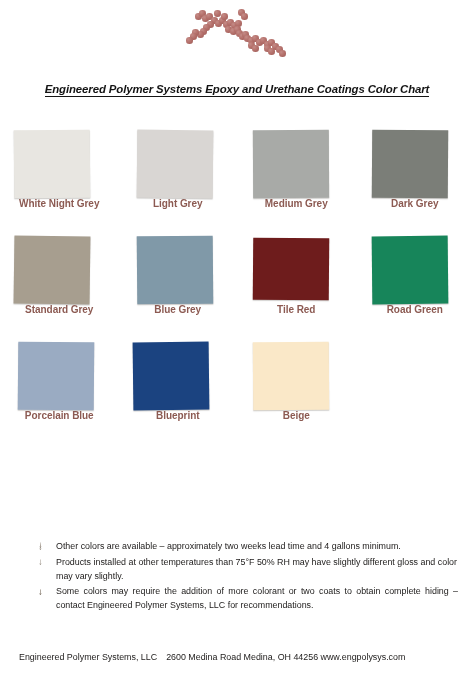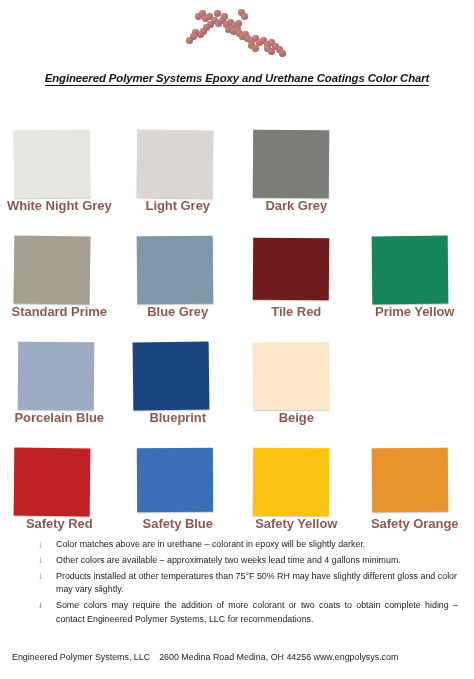--- a/index.html
+++ b/index.html
@@ -36,21 +36,21 @@
     width: 6.6px;
     height: 6.6px;
     border-radius: 50%;
     background: radial-gradient(circle at 32% 30%, #c48b86 0%, #b5716c 45%, #9d5b56 100%);
   }
 
   
   #chart-title {
     position: absolute;
     left: 0;
-    top: 72px;
+    top: 83px;
     width: 474px;
     text-align: center;
     font-size: 11.4px;
     font-weight: bold;
     font-style: italic;
     letter-spacing: -0.1px;
     color: #141414;
   }
   #chart-title span {
     border-bottom: 1.6px solid #141414;
@@ -83,21 +83,21 @@
     width: 76px;
     height: 68px;
     box-shadow: 0 1px 1px rgba(90, 85, 80, 0.30);
   }
   .swatch-label {
     position: absolute;
     left: 0;
     top: 72px;
     width: 118.5px;
     text-align: center;
-    font-size: 13px;
+    font-size: 10px;
     font-weight: bold;
     color: #8c5a52;
     letter-spacing: -0.05px;
   }
 
   
   .r0 .c0 .swatch-chip { transform: rotate(-0.5deg); }
   .r0 .c1 .swatch-chip { left: 18px; transform: rotate(0.6deg); }
   .r0 .c2 .swatch-chip { left: 16px; transform: rotate(-0.3deg); }
   .r0 .c3 .swatch-chip { left: 16px; transform: rotate(0.4deg); }
@@ -141,21 +141,21 @@
     color: #8a7f72;
     line-height: 13.6px;
   }
 
   
   #footer {
     position: absolute;
     left: 0;
     top: 652px;
     width: 474px;
-    padding-left: 12px;
+    padding-left: 19px;
     box-sizing: border-box;
     font-size: 8.9px;
     color: #1d1b1a;
   }
   #footer .addr-gap { display: inline-block; width: 9px; }
 </style>
 </head>
 <body>
 
 <div id="logo-area">
@@ -216,51 +216,57 @@
           <div class="swatch-chip" style="background: rgb(232, 230, 225);"></div>
         </div>
         <div class="swatch-label">White Night Grey</div>
       </div>
       <div class="swatch-cell c1">
         <div class="swatch-chip-wrap">
           <div class="swatch-chip" style="background: rgb(217, 214, 211);"></div>
         </div>
         <div class="swatch-label">Light Grey</div>
       </div>
+      <div class="swatch-cell c2">
+        <div class="swatch-chip-wrap">
+          <div class="swatch-chip" style="background: rgb(168, 170, 167);"></div>
+        </div>
+        <div class="swatch-label">Medium Grey</div>
+      </div>
       <div class="swatch-cell c3">
         <div class="swatch-chip-wrap">
           <div class="swatch-chip" style="background: rgb(123, 126, 120);"></div>
         </div>
         <div class="swatch-label">Dark Grey</div>
       </div>
     </div>
     <div class="swatch-row r1">
       <div class="swatch-cell c0">
         <div class="swatch-chip-wrap">
           <div class="swatch-chip" style="background: rgb(167, 158, 143);"></div>
         </div>
-        <div class="swatch-label">Standard Prime</div>
+        <div class="swatch-label">Standard Grey</div>
       </div>
       <div class="swatch-cell c1">
         <div class="swatch-chip-wrap">
           <div class="swatch-chip" style="background: rgb(128, 153, 168);"></div>
         </div>
         <div class="swatch-label">Blue Grey</div>
       </div>
       <div class="swatch-cell c2">
         <div class="swatch-chip-wrap">
           <div class="swatch-chip" style="background: rgb(110, 28, 28);"></div>
         </div>
         <div class="swatch-label">Tile Red</div>
       </div>
       <div class="swatch-cell c3">
         <div class="swatch-chip-wrap">
           <div class="swatch-chip" style="background: rgb(23, 133, 90);"></div>
         </div>
-        <div class="swatch-label">Prime Yellow</div>
+        <div class="swatch-label">Road Green</div>
       </div>
     </div>
     <div class="swatch-row r2">
       <div class="swatch-cell c1">
         <div class="swatch-chip-wrap">
           <div class="swatch-chip" style="background: rgb(154, 171, 194);"></div>
         </div>
         <div class="swatch-label">Porcelain Blue</div>
       </div>
       <div class="swatch-cell c0">
@@ -269,50 +275,24 @@
         </div>
         <div class="swatch-label">Blueprint</div>
       </div>
       <div class="swatch-cell c2">
         <div class="swatch-chip-wrap">
           <div class="swatch-chip" style="background: rgb(250, 232, 200);"></div>
         </div>
         <div class="swatch-label">Beige</div>
       </div>
     </div>
-    <div class="swatch-row r3">
-      <div class="swatch-cell c0">
-        <div class="swatch-chip-wrap">
-          <div class="swatch-chip" style="background: rgb(191, 32, 38);"></div>
-        </div>
-        <div class="swatch-label">Safety Red</div>
-      </div>
-      <div class="swatch-cell c1">
-        <div class="swatch-chip-wrap">
-          <div class="swatch-chip" style="background: rgb(58, 110, 181);"></div>
-        </div>
-        <div class="swatch-label">Safety Blue</div>
-      </div>
-      <div class="swatch-cell c2">
-        <div class="swatch-chip-wrap">
-          <div class="swatch-chip" style="background: rgb(250, 194, 17);"></div>
-        </div>
-        <div class="swatch-label">Safety Yellow</div>
-      </div>
-      <div class="swatch-cell c3">
-        <div class="swatch-chip-wrap">
-          <div class="swatch-chip" style="background: rgb(232, 146, 46);"></div>
-        </div>
-        <div class="swatch-label">Safety Orange</div>
-      </div>
-    </div>
   </div>
 
 <div id="notes">
-    <div class="note-item"><span class="note-bullet">↓</span><span>Color matches above are in urethane – colorant in epoxy will be slightly darker.</span></div>
+    <div class="note-item"><span class="note-bullet">↓</span></div>
     <div class="note-item"><span class="note-bullet">↓</span><span>Other colors are available – approximately two weeks lead time and 4 gallons minimum.</span></div>
     <div class="note-item"><span class="note-bullet">↓</span><span>Products installed at other temperatures than 75°F 50% RH may have slightly different gloss and color may vary slightly.</span></div>
     <div class="note-item"><span class="note-bullet">↓</span></div>
     <div class="note-item justified"><span class="note-bullet">↓</span><span>Some colors may require the addition of more colorant or two coats to obtain complete hiding – contact Engineered Polymer Systems, LLC for recommendations.</span></div>
   </div>
 
 <div id="footer">
   <span>Engineered Polymer Systems, LLC</span><span class="addr-gap"></span><span>2600 Medina Road Medina, OH 44256 www.engpolysys.com</span>
 </div>
 

